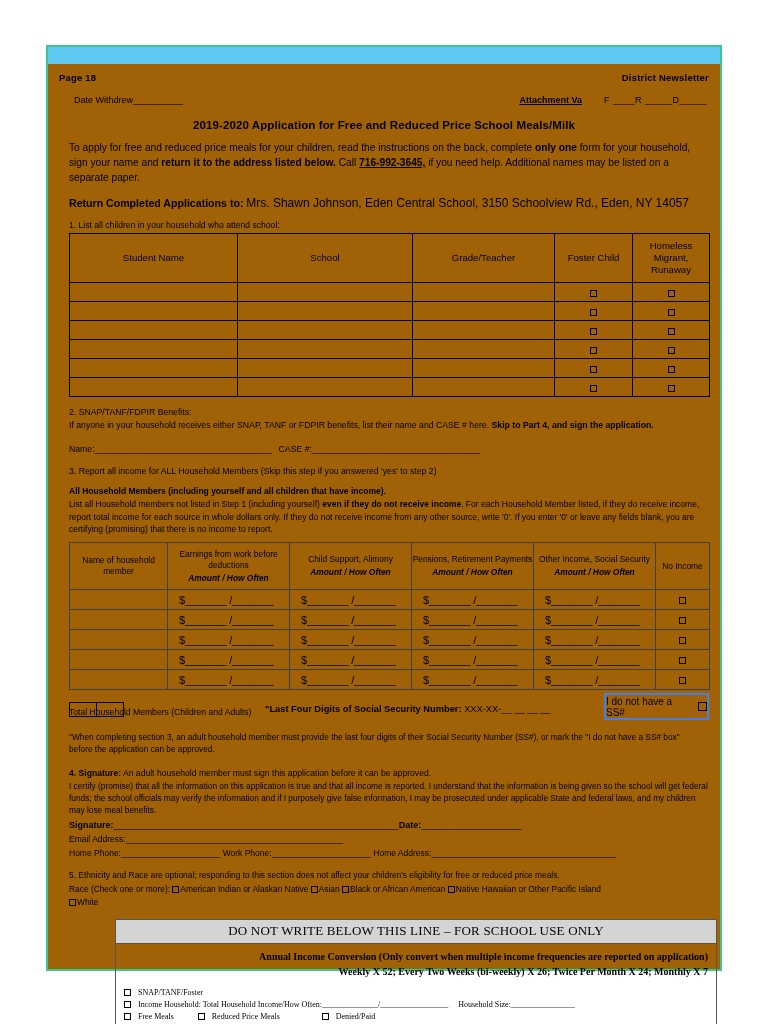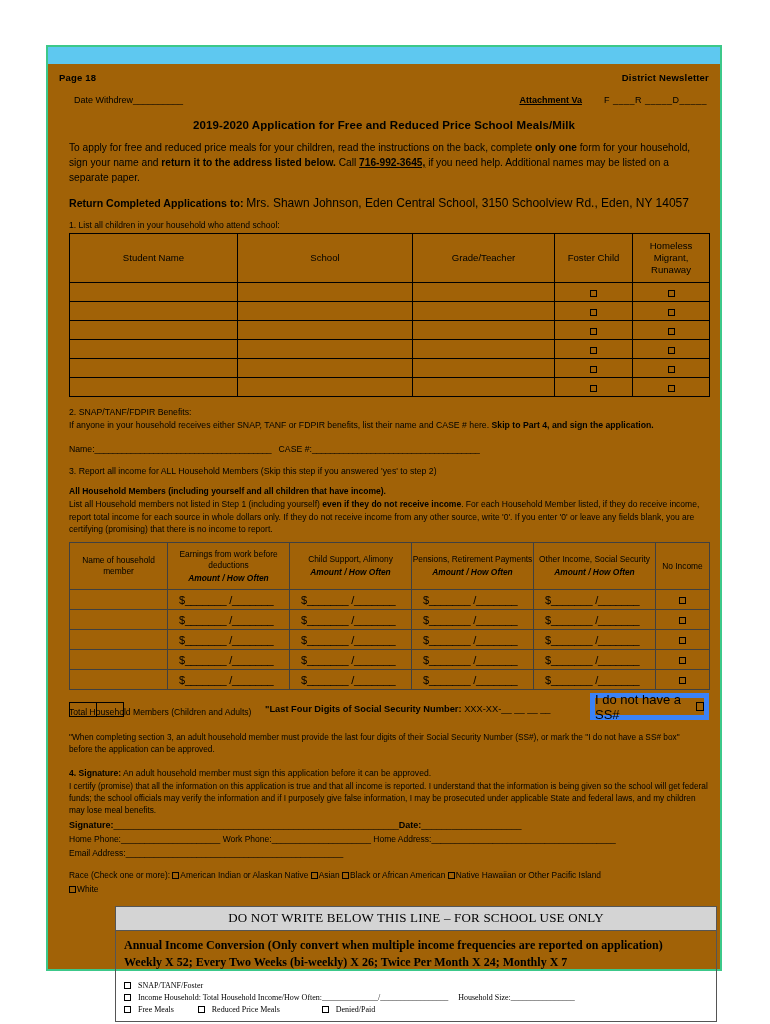--- a/index.html
+++ b/index.html
@@ -115,24 +115,24 @@
   
   .totwrap{width:640px;margin-left:10px;position:relative;height:34px;}
   .tot-lbl{font-size:8.6px;position:absolute;left:0;top:17px;}
   .tot-boxes{position:absolute;left:0;top:12px;display:flex;}
   .tot-boxes div{width:28px;height:15px;border:1px solid #000;box-sizing:border-box;margin-right:-1px;}
   .ssn{
     position:absolute;left:196px;top:14px;font-size:9.3px;font-weight:bold;white-space:nowrap;
   }
   .ssn .plain{font-weight:normal;}
   .nossn{
-    position:absolute;right:0;top:3px;width:119px;height:27px;
-    border:5px solid #3b82f6;box-sizing:border-box;
+    position:absolute;right:0;top:3px;width:105px;height:27px;
+    border:2px solid #3b82f6;box-sizing:border-box;
     display:flex;align-items:center;justify-content:center;gap:5px;
-    font-size:13px;
+    font-size:10px;
   }
   .nossn .box{width:9px;height:9px;}
 
   .footnote{font-size:8.3px;line-height:1.45;margin:7px 0 0 10px;width:636px;}
 
   
   .s4{margin:12px 0 0 10px;width:640px;font-size:8.3px;line-height:1.45;}
   .s4 .t1{font-size:8.6px;}
   .s4 b{font-weight:bold;}
   .sigline{margin-top:3px;font-size:9px;}
@@ -146,21 +146,21 @@
   
   .schooluse{
     margin:10px 0 0 56px;width:602px;border:1px solid #555;box-sizing:border-box;
     font-family:"Liberation Serif", serif;
   }
   .su-title{
     background:#d4d4d4;border-bottom:1px solid #555;
     text-align:center;font-size:13px;padding:3px 0 4px 0;letter-spacing:.2px;
   }
   .su-body{padding:6px 8px 4px 8px;}
-  .su-conv{text-align:left;font-size:12px;font-weight:bold;line-height:1.45;}
+  .su-conv{text-align:right;font-size:10px;font-weight:bold;line-height:1.45;}
   .su-rows{margin-top:9px;font-size:8px;}
   .su-rows .r{display:flex;align-items:center;margin-bottom:3px;}
   .su-rows .box{width:7px;height:7px;border:1px solid #000;margin-right:7px;}
   .su-rows .ind{margin-left:0px;}
 </style>
 </head>
 <body>
 
 <div class="page-wrap">
 
@@ -413,30 +413,31 @@
 
     <div class="s4">
       <div class="t1">
         <b>4.   Signature:</b><span>  An adult household member must sign this application before it can be approved.</span>
       </div>
       <div>I certify (promise) that all the information on this application is true and that all income is reported.  I understand that the information is being given so the school will get federal funds; the school officials may verify the information and if I purposely give false information, I may be prosecuted under applicable State and federal laws, and my children may lose meal benefits.</div>
       <div class="sigline">
         <b>Signature:</b><span>_________________________________________________________</span><b>Date:</b><span>____________________</span>
       </div>
       <div class="contact">
+        <span>Email Address:</span><span>______________________________________________</span>
+      </div>
+      <div class="contact">
         <span>Home Phone:</span><span>_____________________</span>
         <span>Work Phone:</span><span>_____________________</span>
         <span>Home Address:</span><span>_______________________________________</span>
       </div>
-      <div class="contact">
-        <span>Email Address:</span><span>______________________________________________</span>
-      </div>
     </div>
 
     <div class="s5">
+      <div>5. Ethnicity and Race are optional; responding to this section does not affect your children's eligibility for free or reduced price meals.</div>
       <div>
         <span>Race (Check one or more):</span>
         <span class="box"></span><span>American Indian or Alaskan Native</span>
         <span class="box"></span><span>Asian</span>
         <span class="box"></span><span>Black or African American</span>
         <span class="box"></span><span>Native Hawaiian or Other Pacific Island</span>
         <br>
         <span class="box"></span><span>White</span>
       </div>
     </div>

